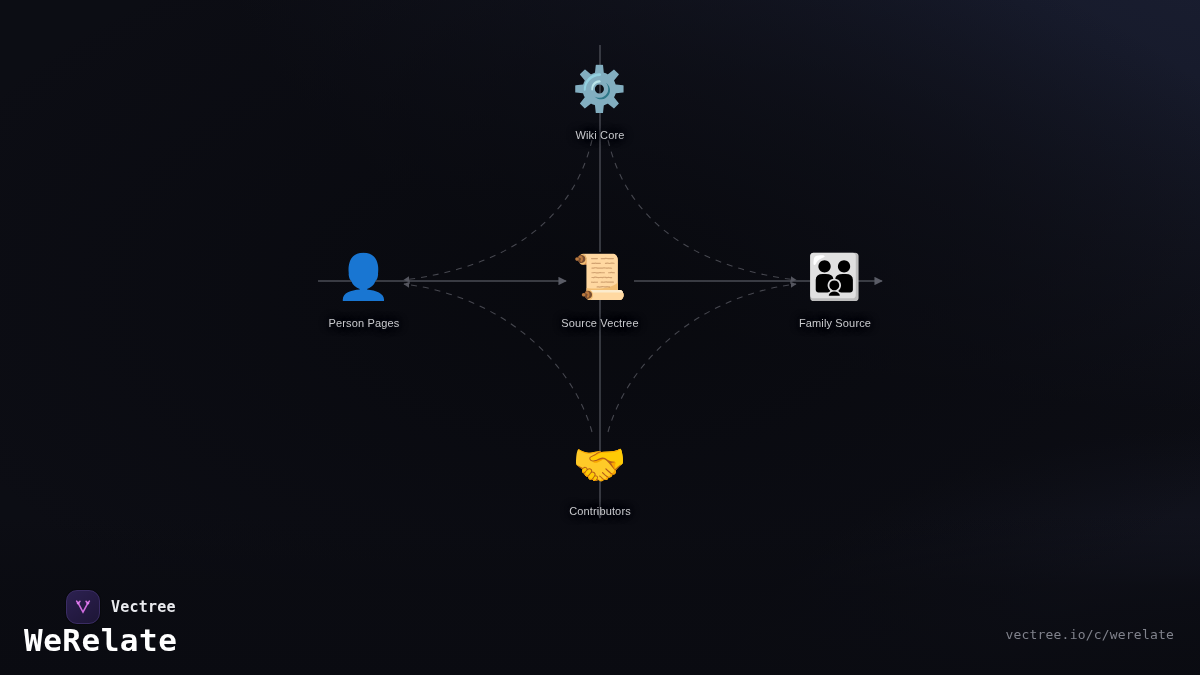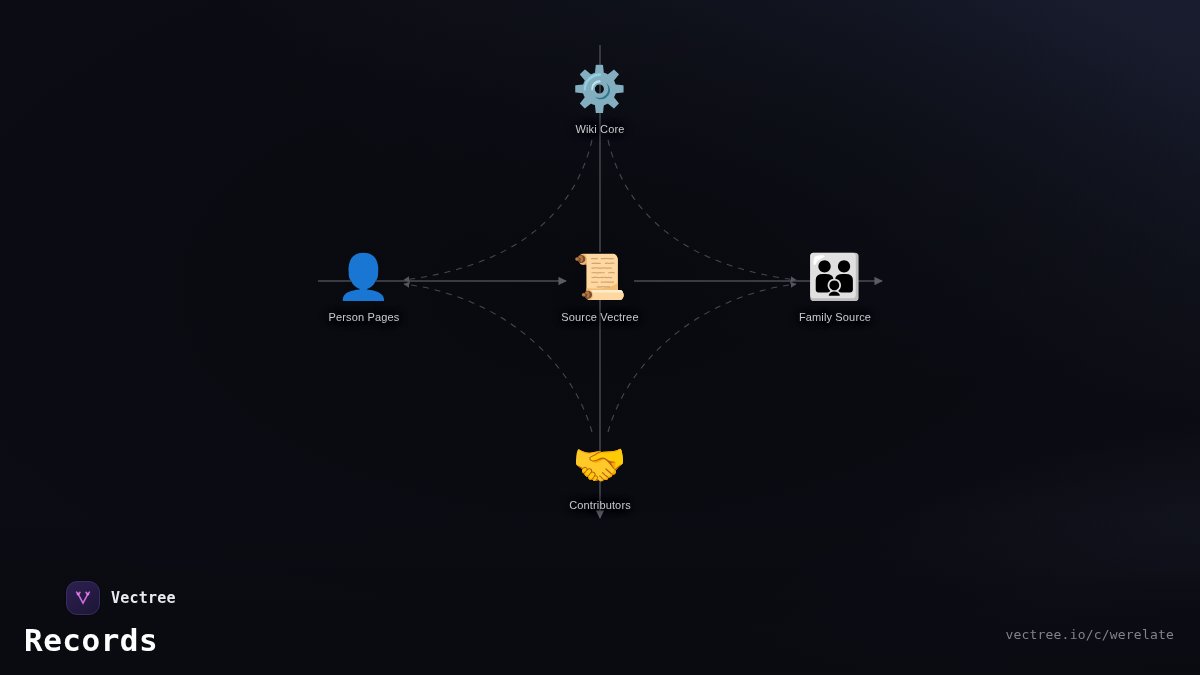--- a/index.html
+++ b/index.html
@@ -64,40 +64,39 @@
   }
   .node-icon {
     font-size: 44px;
     line-height: 1;
     display: block;
     height: 48px;
     font-family: "DejaVu Sans", sans-serif;
   }
   .node-label {
     display: block;
-    margin-top: 8px;
+    margin-top: 14px;
     font-size: 11px;
     color: #c9cace;
     letter-spacing: 0.15px;
     font-family: "Liberation Sans", sans-serif;
     text-shadow: 0 0 5px #0b0c12, 0 0 10px #0b0c12, 0 0 3px #0b0c12;
   }
 
   
   #footer {
     position: absolute;
     left: 24px;
     bottom: 18px;
     z-index: 6;
   }
   #brand-row {
     display: flex;
     align-items: center;
     gap: 11px;
-    margin-bottom: 9px;
     padding-left: 42px;
   }
   #brand-mark {
     width: 34px;
     height: 34px;
     border-radius: 11px;
     background: linear-gradient(145deg, #2c2150 0%, #241a42 55%, #1d1636 100%);
     border: 1px solid #3a2c63;
     display: flex;
     align-items: center;
@@ -202,16 +201,16 @@
           <path d="M6.2 7.4 L8.3 5.2"></path>
           <path d="M17.8 7.4 L19.6 5.0"></path>
           <path d="M17.8 7.4 L15.7 5.2"></path>
         </g>
         <circle cx="6.2" cy="7.4" r="1.5" fill="#e07ff0"></circle>
         <circle cx="17.8" cy="7.4" r="1.5" fill="#e07ff0"></circle>
       </svg>
     </div>
     <span id="brand-name">Vectree</span>
   </div>
-  <div id="page-title">Records</div>
+  <div id="page-title">WeRelate</div>
 </div>
 
 <div id="site-url">vectree.io/c/werelate</div>
 
 </body></html>

